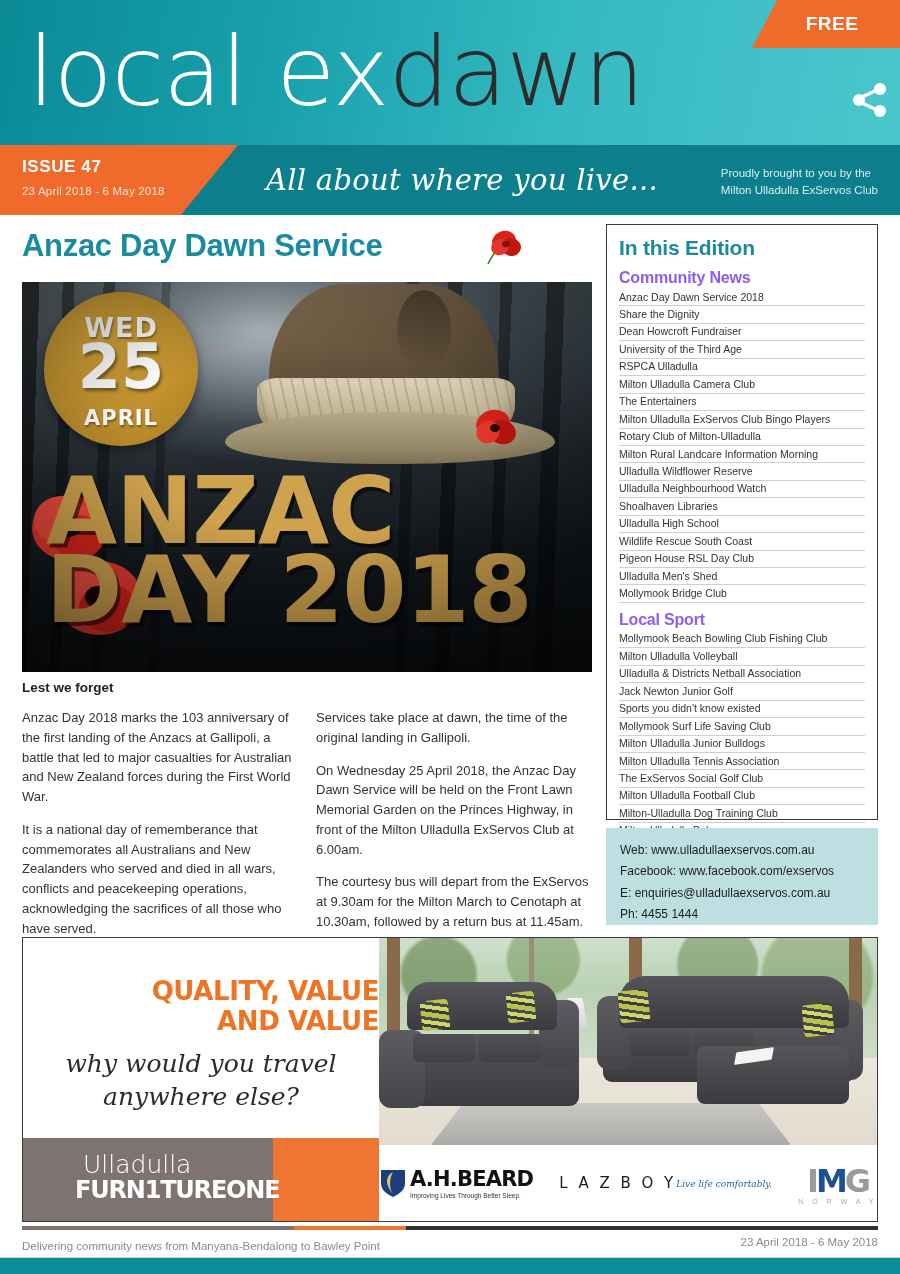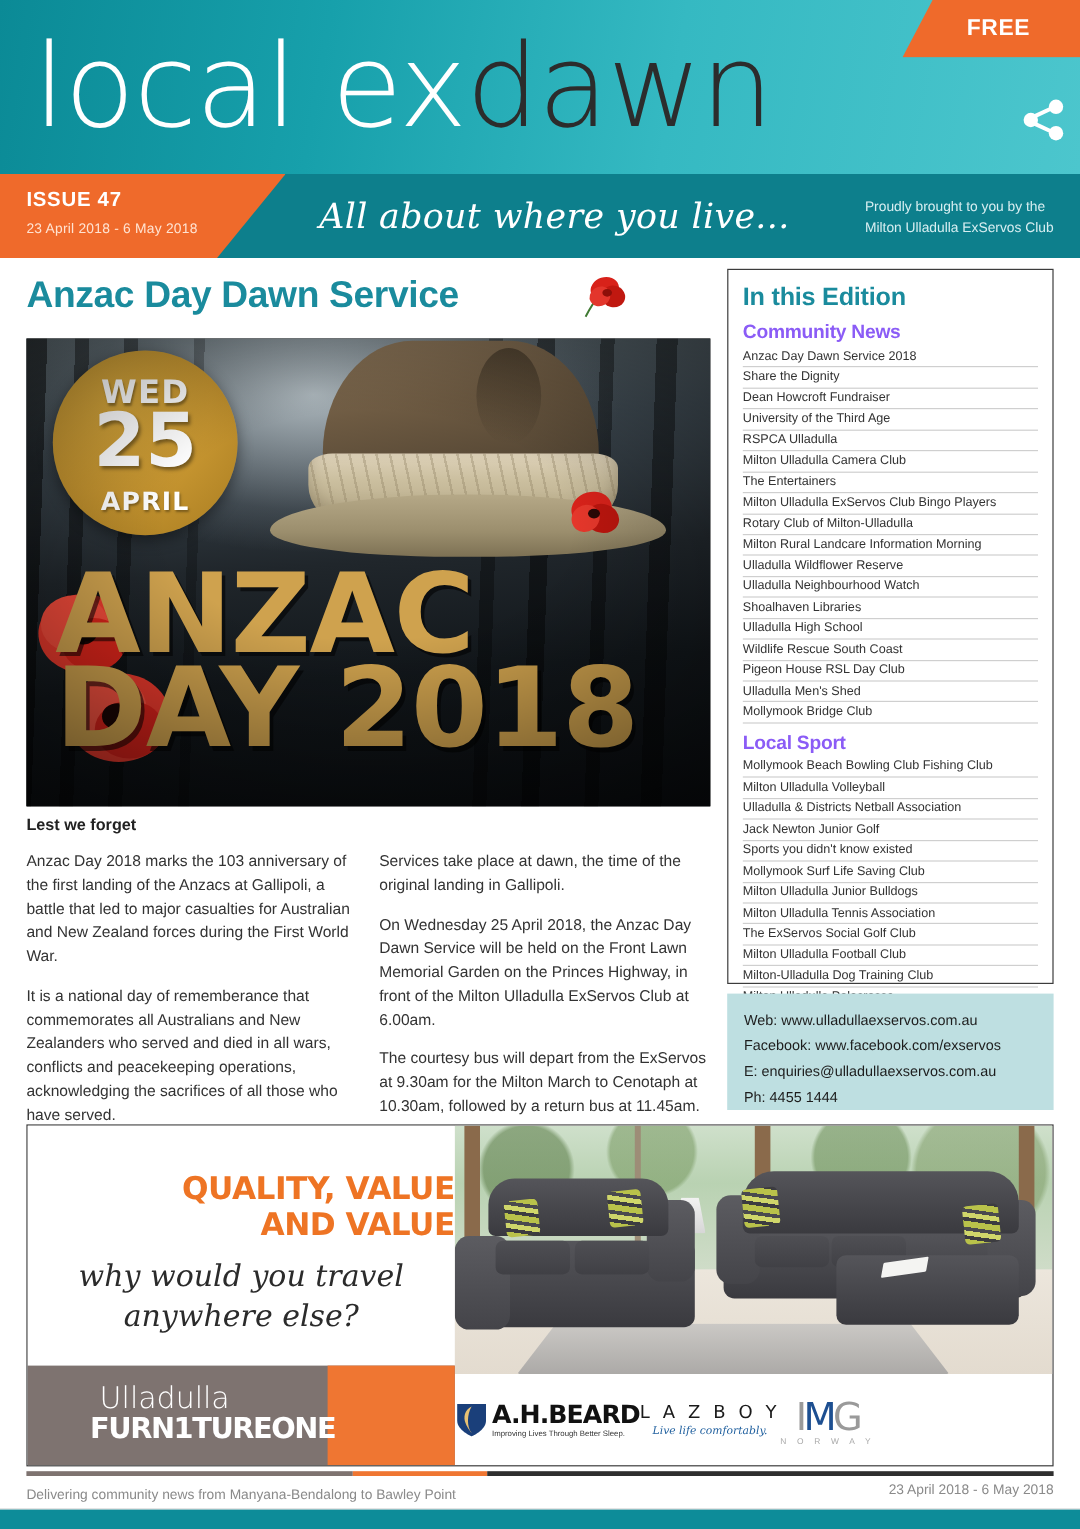--- a/index.html
+++ b/index.html
@@ -296,28 +296,28 @@
     position: absolute; left: 60px; top: 12px; color: #fff;
     font-size: 25px; font-family: "DejaVu Sans", sans-serif; font-weight: 300;
   }
   .ad-brand2 {
     position: absolute; left: 52px; top: 38px; color: #fff;
     font-size: 24px; font-weight: bold; letter-spacing: -1.2px;
     font-family: "DejaVu Sans", sans-serif; white-space: nowrap;
   }
   .ad-logos {
     position: absolute; left: 356px; top: 207px; width: 498px; height: 76px;
-    display: flex; align-items: center; justify-content: flex-start;
+    display: flex; align-items: center; justify-content: space-between;
   }
   .lg { display: flex; align-items: center; }
   .lg-ahb-text { color: #111; font-size: 21px; font-weight: bold; letter-spacing: -.8px; font-family: "DejaVu Sans", sans-serif; }
   .lg-ahb-sub { color: #333; font-size: 6.5px; letter-spacing: 0; margin-top: 1px; }
   .lg-lzb { color: #1a1a1a; font-size: 15px; letter-spacing: 3px; font-family: "DejaVu Sans", sans-serif; }
   .lg-lzb-sub { color: #1f5f9e; font-size: 9px; font-family: "DejaVu Serif", serif; font-style: italic; letter-spacing: 0; margin-top: 2px; text-align: center; }
-  .lg-img { font-size: 32px; font-weight: normal; letter-spacing: -3px; font-family: "DejaVu Sans", sans-serif; }
+  .lg-img { font-size: 32px; font-weight: bold; letter-spacing: -3px; font-family: "DejaVu Sans", sans-serif; }
   .lg-img-sub { color: #a9a9a9; font-size: 7px; letter-spacing: 3.5px; text-align: center; margin-top: -2px; }
 
   
   .foot-accent { position: absolute; left: 22px; top: 1226px; width: 856px; height: 4px; }
   .foot-accent i { position: absolute; top: 0; height: 4px; display: block; }
   .footer {
     position: absolute; left: 0; top: 1232px; width: 900px; height: 26px;
     border-bottom: 1px solid #d3d3d3;
   }
   .foot-left { position: absolute; left: 22px; top: 8px; color: #8a8a8a; font-size: 11.5px; }
@@ -539,21 +539,21 @@
       <div class="lg">
         <svg width="28" height="32" viewBox="0 0 28 32">
           <path d="M2 3 L26 3 L26 17 C26 25 14 30 14 30 C14 30 2 25 2 17 Z" fill="#1a3f7a"></path>
           <path d="M14 5 C8 8 7 14 9 19 C11 24 14 27 14 27 C10 22 10 12 14 5 Z" fill="#e8c173"></path>
         </svg>
         <div style="margin-left:3px;">
           <div class="lg-ahb-text">A.H.BEARD</div>
           <div class="lg-ahb-sub">Improving Lives Through Better Sleep.</div>
         </div>
       </div>
-      <div class="lg" style="flex-direction:column;">
+      <div class="lg" style="flex-direction:row;">
         <div style="display:flex;align-items:center;">
           <span class="lg-lzb">L A  Z  B O Y</span>
         </div>
         <div class="lg-lzb-sub">Live life comfortably.</div>
       </div>
       <div class="lg" style="flex-direction:column;">
         <div class="lg-img"><span style="color:#9a9a9a;">I</span><span style="color:#1d4f91;">M</span><span style="color:#9a9a9a;">G</span></div>
         <div class="lg-img-sub">N O R W A Y</div>
       </div>
     </div>

